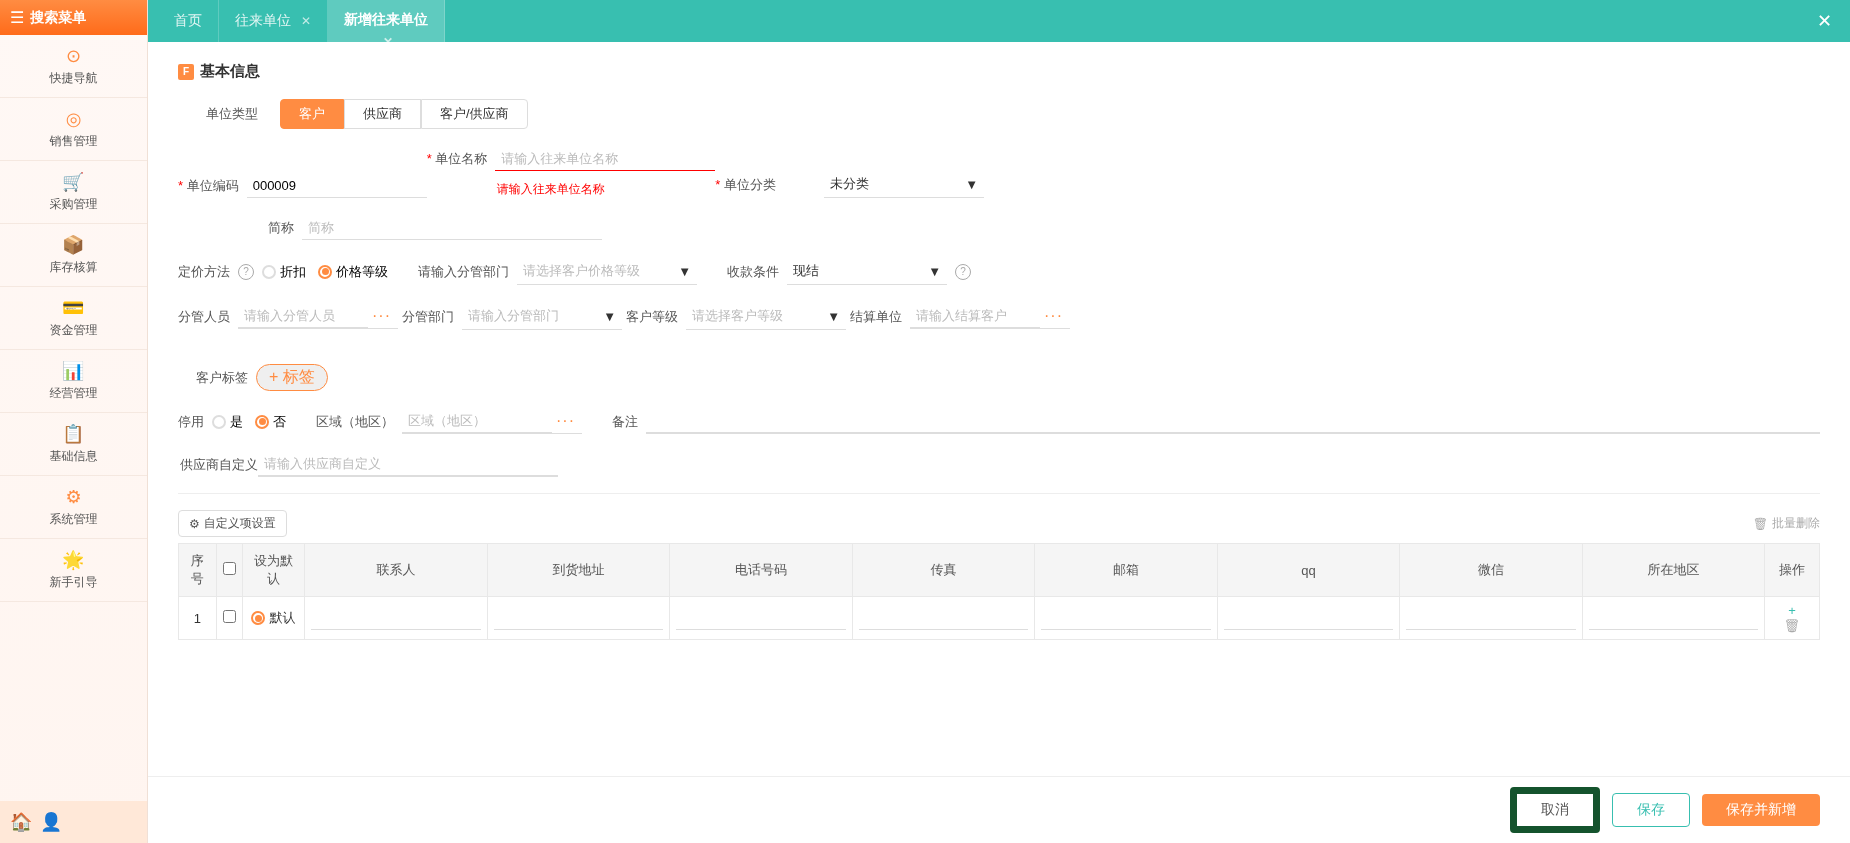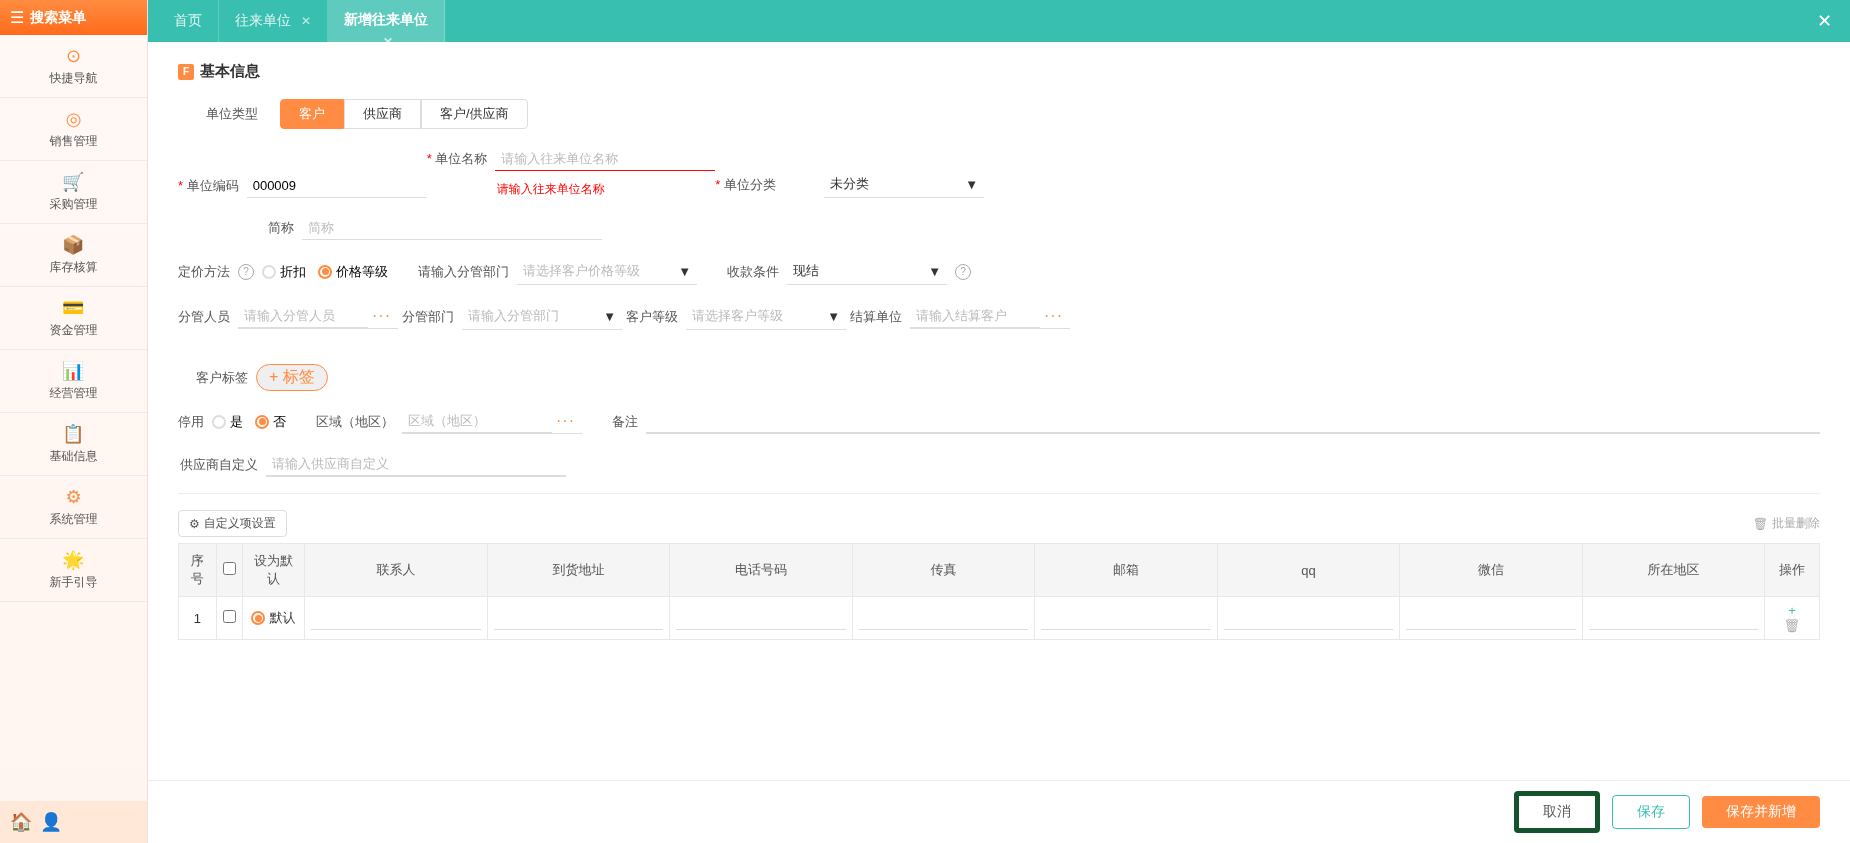--- a/index.html
+++ b/index.html
@@ -288,21 +288,21 @@
     }
     .btn {
       padding: 7px 24px;
       border-radius: 4px;
       cursor: pointer;
       font-size: 14px;
       border: none;
     }
     .btn-default {
       background: white;
-      border: 5px solid #14532d;
+      border: 7px solid #14532d;
       color: #555;
     }
     .btn-primary {
       background: white;
       border: 1px solid #38bfb0;
       color: #38bfb0;
     }
     .btn-warning {
       background: #ff8c42;
       color: white;
@@ -537,21 +537,21 @@
       </div>
 
       <div style="display:flex; align-items:center; gap:8px; flex:1;">
         <span class="form-label">备注</span>
         <div style="border-bottom:1px solid #ddd; flex:1; min-width:200px;">
           <input class="form-input" type="text" placeholder="" style="">
         </div>
       </div>
     </div>
 
-    <div style="display:flex; align-items:center; gap:8px; margin-bottom:16px;">
+    <div style="display:flex; align-items:center; gap:0; margin-bottom:16px;">
       <span class="form-label" style="min-width:80px; text-align:right;">供应商自定义</span>
       <div style="border-bottom:1px solid #ddd; width:300px;">
         <input class="form-input" type="text" placeholder="请输入供应商自定义" style="">
       </div>
     </div>
 
     <hr class="divider">
 
     <div class="table-section">
       <div class="table-toolbar">

